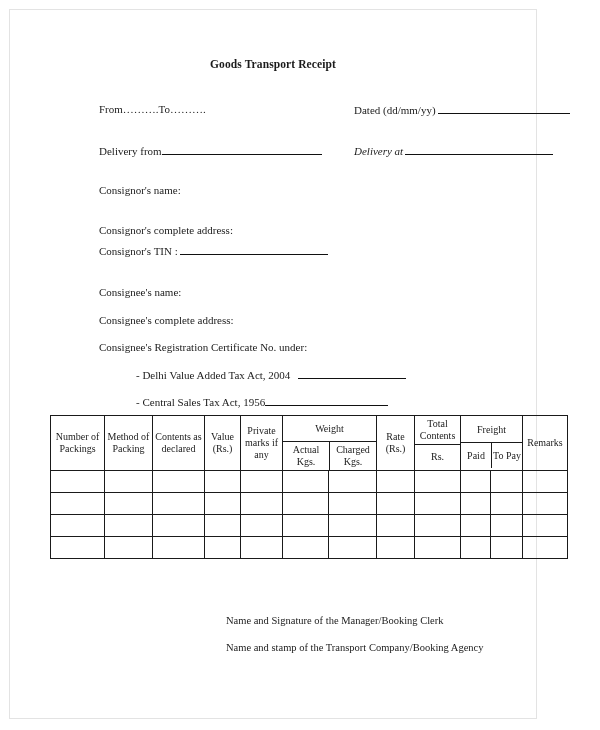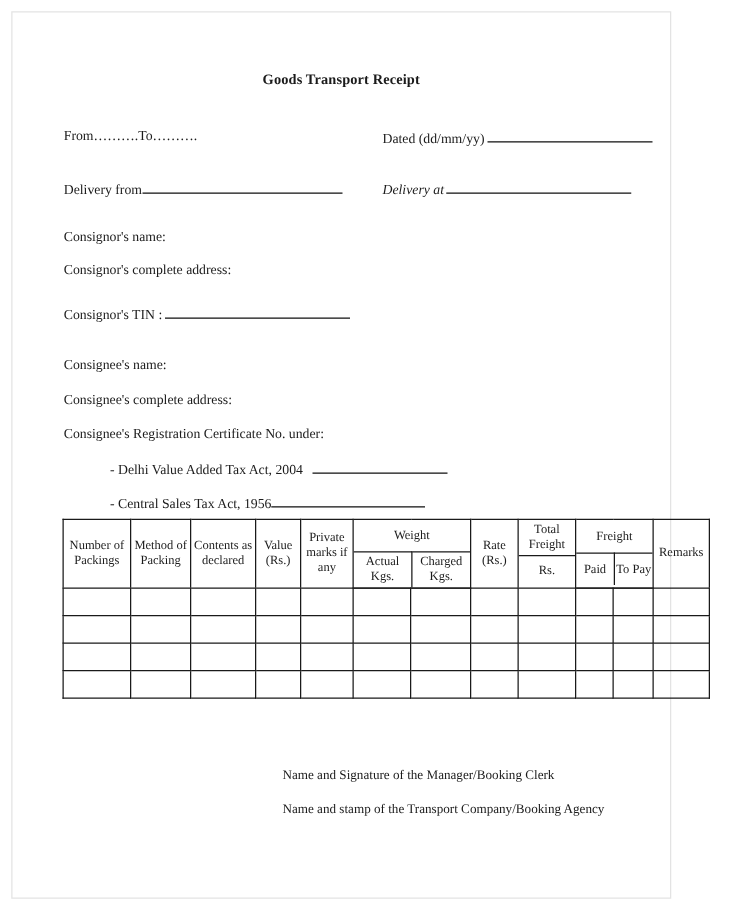--- a/index.html
+++ b/index.html
@@ -33,21 +33,21 @@
     text-align: center;
     font-size: 11.5px;
     font-weight: bold;
     letter-spacing: 0.1px;
   }
   .row-line {
     position: absolute;
     font-size: 11px;
     white-space: nowrap;
   }
-  .lbl { display: inline-block; vertical-align: baseline; }
+  .lbl { display: inline-block; vertical-align: baseline; margin-left: 48px; }
   .rule {
     display: inline-block;
     vertical-align: baseline;
     border-bottom: 1.6px solid #111;
     height: 10px;
     margin-left: 2px;
   }
   .rule.tight { margin-left: 0; }
 
   
@@ -109,21 +109,21 @@
   <div class="row-line" style="left:41px; top:134px;">
     <span class="lbl">Delivery from</span><span class="rule tight" style="width:160px;"></span>
   </div>
   <div class="row-line" style="left:296px; top:134px;font-style:italic;">
     <span class="lbl">Delivery at</span><span class="rule" style="width:148px;"></span>
   </div>
 
   <div class="row-line" style="left:41px; top:174px;">
     <span class="lbl">Consignor's name:</span>
   </div>
-  <div class="row-line" style="left:41px; top:200px;text-align:right;">
+  <div class="row-line" style="left:41px; top:214px;text-align:right;">
     <span class="lbl">Consignor's complete address:</span>
   </div>
   <div class="row-line" style="left:41px; top:234px;text-align:center;">
     <span class="lbl">Consignor's TIN :</span><span class="rule" style="width:148px;"></span>
   </div>
 
   <div class="row-line" style="left:41px; top:276px;text-decoration:underline;">
     <span class="lbl">Consignee's name:</span>
   </div>
   <div class="row-line" style="left:41px; top:304px;">
@@ -172,21 +172,21 @@
               <td style="width:50%;">Charged Kgs.</td>
             </tr>
           </tbody>
             </table>
         </td>
         <td rowspan="2">Rate (Rs.)</td>
         <td rowspan="2" style="padding:0;">
           <table class="nested">
             <tbody>
                 <tr>
-                  <td>Total Freight</td>
+                  <td>Total Contents</td>
                 </tr>
             <tr class="split">
                   <td>Rs.</td>
                 </tr>
           </tbody>
             </table>
         </td>
         <td colspan="2" style="padding:0;">
           <table class="nested">
             <tbody>

